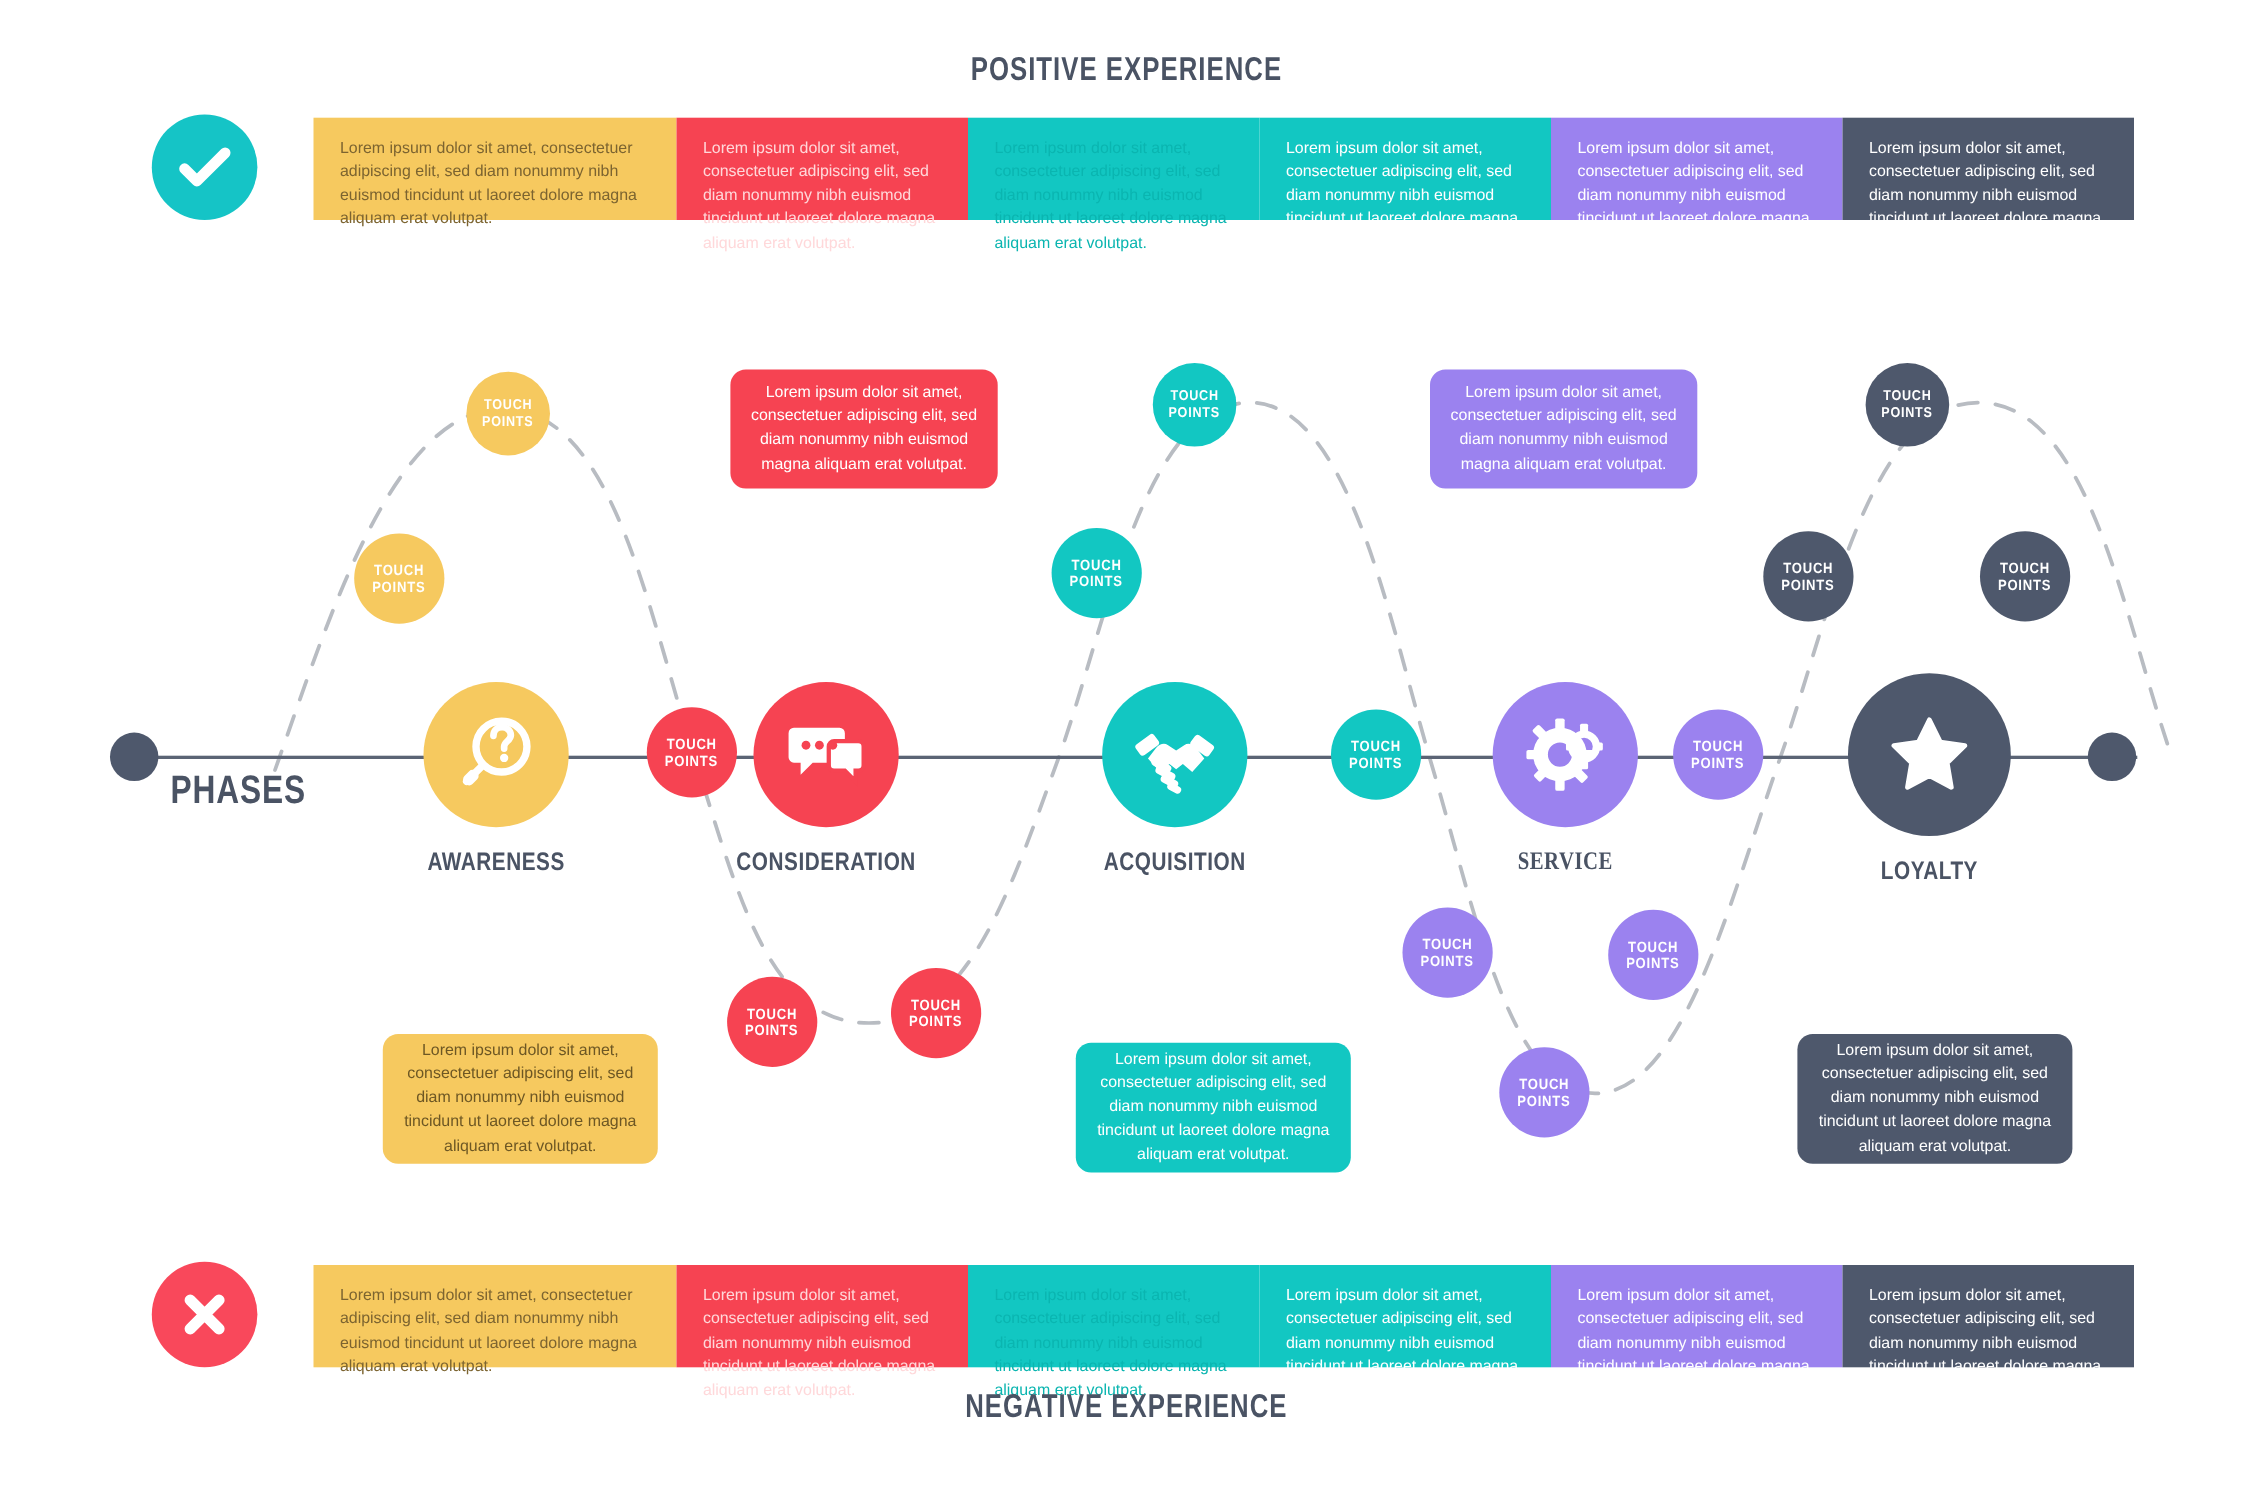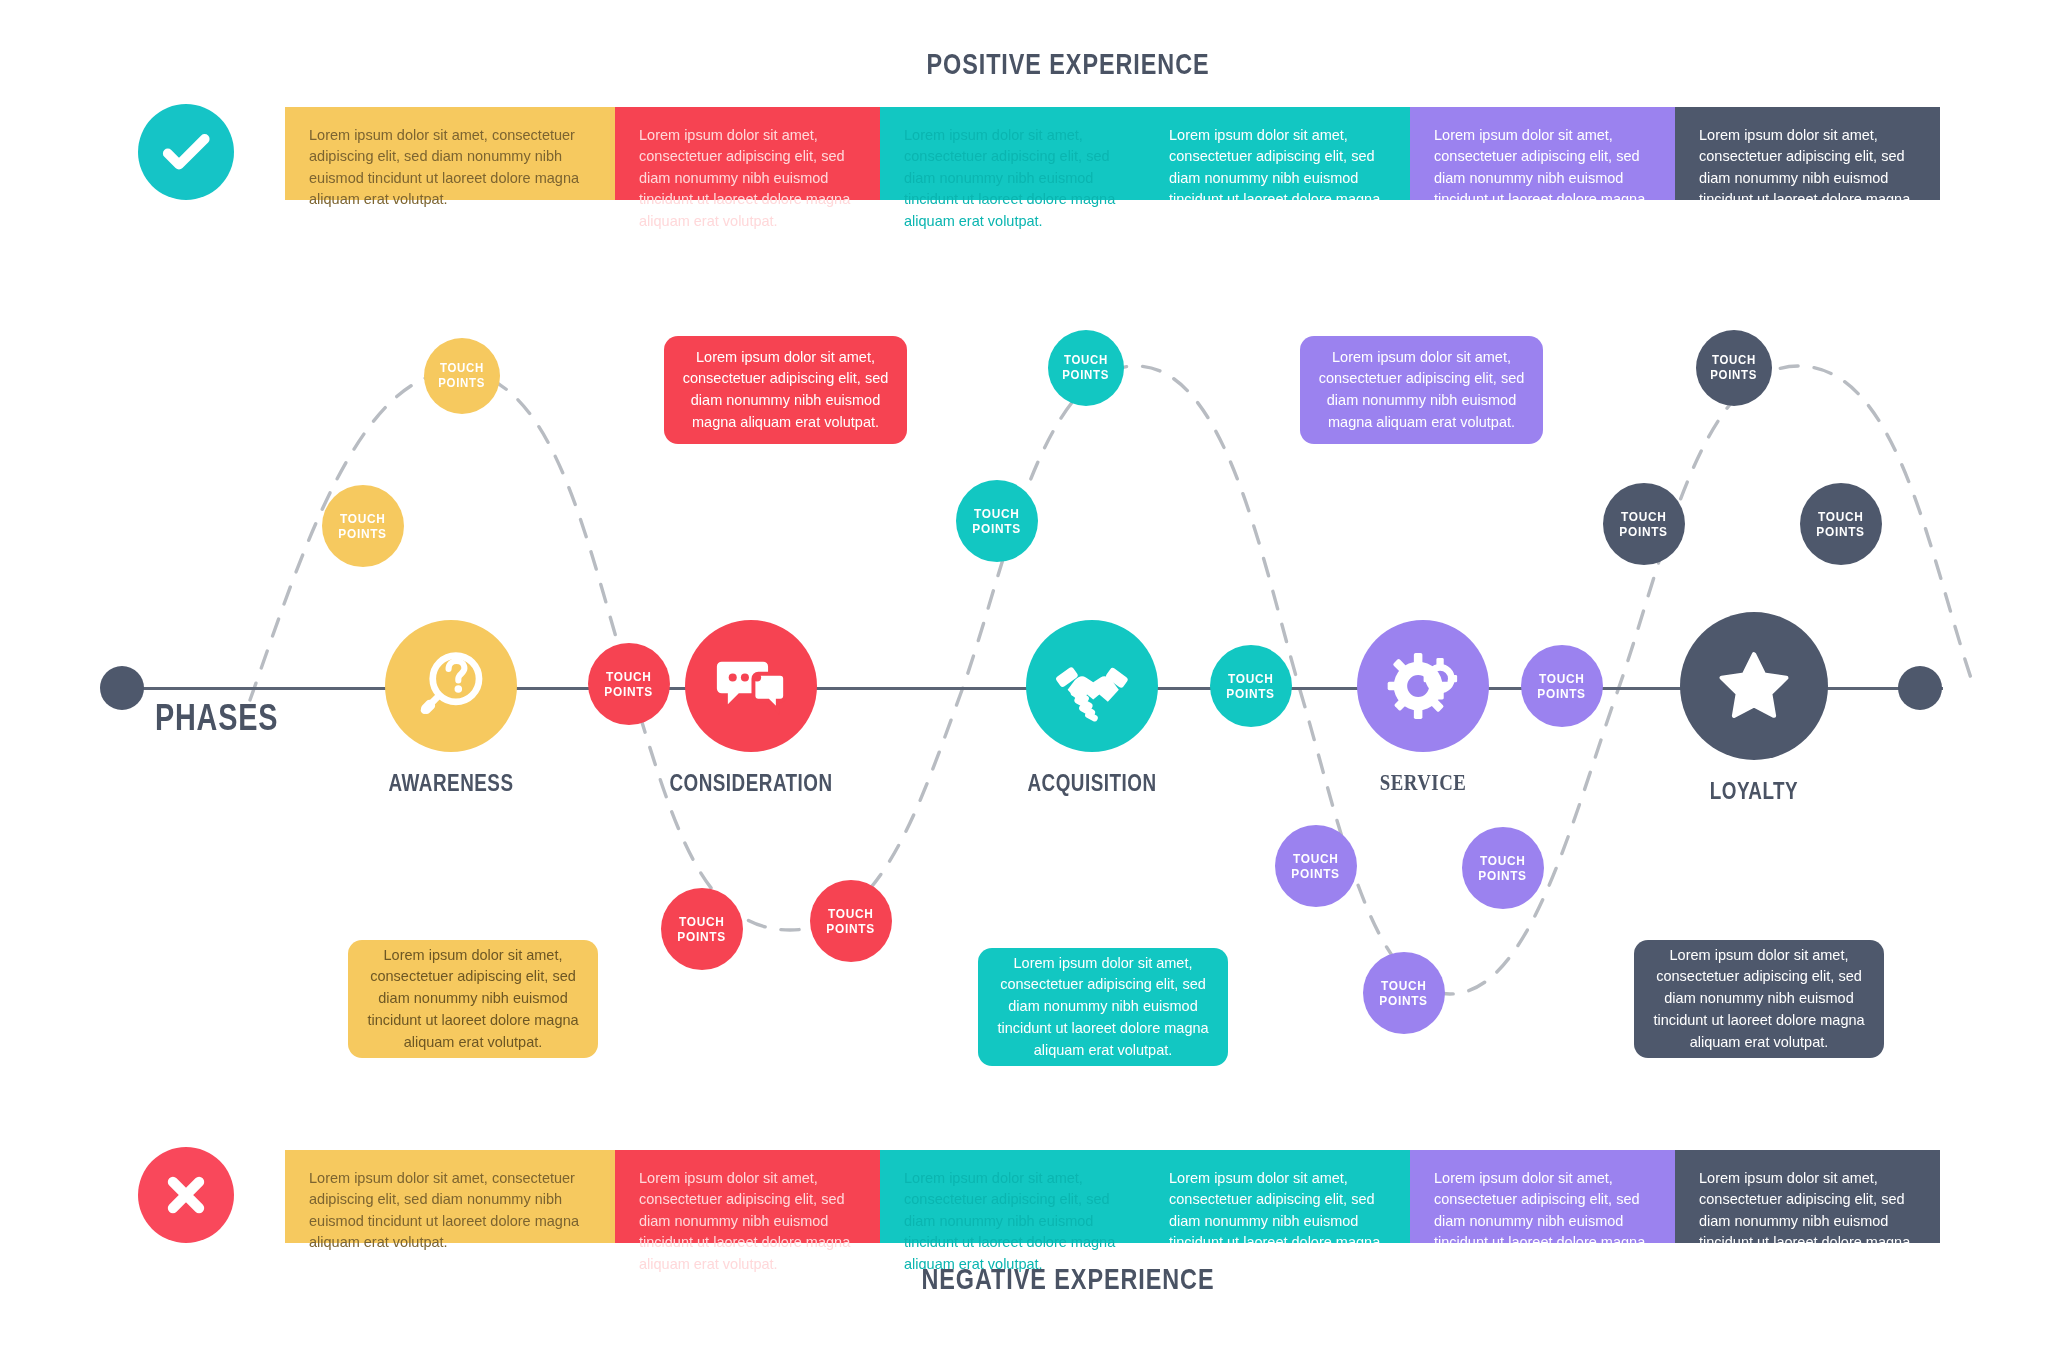--- a/index.html
+++ b/index.html
@@ -2,21 +2,21 @@
 <html><head>
 <meta charset="utf-8">
 <style>
   * { margin:0; padding:0; box-sizing:border-box; }
   html,body{ background:#ffffff; }
   body{
     width:2048px; height:1366px;
     font-family:"Liberation Sans", sans-serif;
     position:relative; overflow:hidden;
   }
-  .stage{ position:absolute; inset:0;padding-left:44px; }
+  .stage{ position:absolute; inset:0; }
 
   
   .banner-title{
     position:absolute; width:100%; text-align:center;
     font-family:"Liberation Sans", sans-serif;
     font-weight:bold; font-size:30px; letter-spacing:1.2px;
     color:#4a5364; transform:scaleX(0.78); transform-origin:center;
   }
   #positive-title{ top:47px; }
   #negative-title{ top:1262px; }
@@ -215,21 +215,21 @@
           <svg viewBox="0 0 64 64">
             <path d="M8 12h34a4 4 0 014 4v18a4 4 0 01-4 4H22l-9 9v-9h-5a4 4 0 01-4-4V16a4 4 0 014-4z" fill="#fff"></path>
             <path d="M38 22h18a4 4 0 014 4v14a4 4 0 01-4 4h-2v8l-8-8H38a4 4 0 01-4-4V26a4 4 0 014-4z" fill="#fff" stroke="#f64352" stroke-width="3.2"></path>
             <circle cx="17" cy="25" r="3.3" fill="#f64352"></circle>
             <circle cx="27" cy="25" r="3.3" fill="#f64352"></circle>
             <circle cx="37" cy="25" r="3.3" fill="#f64352"></circle>
           </svg>
         </div>
         <div class="phase-label">CONSIDERATION</div>
       </div>
-      <div class="phase-node" style="left: 1026px; top: 620px;">
+      <div class="phase-node" style="left: 1002px; top: 620px;">
         <div class="phase-circle" style="background: rgb(18, 199, 194);">
           <svg viewBox="0 0 64 64">
             <g fill="#fff">
               <rect x="3" y="20" width="17" height="10" rx="2.5" transform="rotate(-36 11 25)"></rect>
               <rect x="44" y="20" width="17" height="10" rx="2.5" transform="rotate(36 52 25)"></rect>
               <path d="M18 27c3-3 6-4 9-2l6 4 6-4c3-2 6-1 9 2l6 8-9 10-7-6-5 4-5-4-7 6-9-10z"></path>
               <rect x="14" y="37" width="16" height="6" rx="3" transform="rotate(28 22 40)"></rect>
               <rect x="17" y="43" width="16" height="6" rx="3" transform="rotate(28 25 46)"></rect>
               <rect x="21" y="49" width="14" height="6" rx="3" transform="rotate(28 28 52)"></rect>
               <rect x="26" y="54" width="11" height="5.5" rx="2.7" transform="rotate(28 31 57)"></rect>

